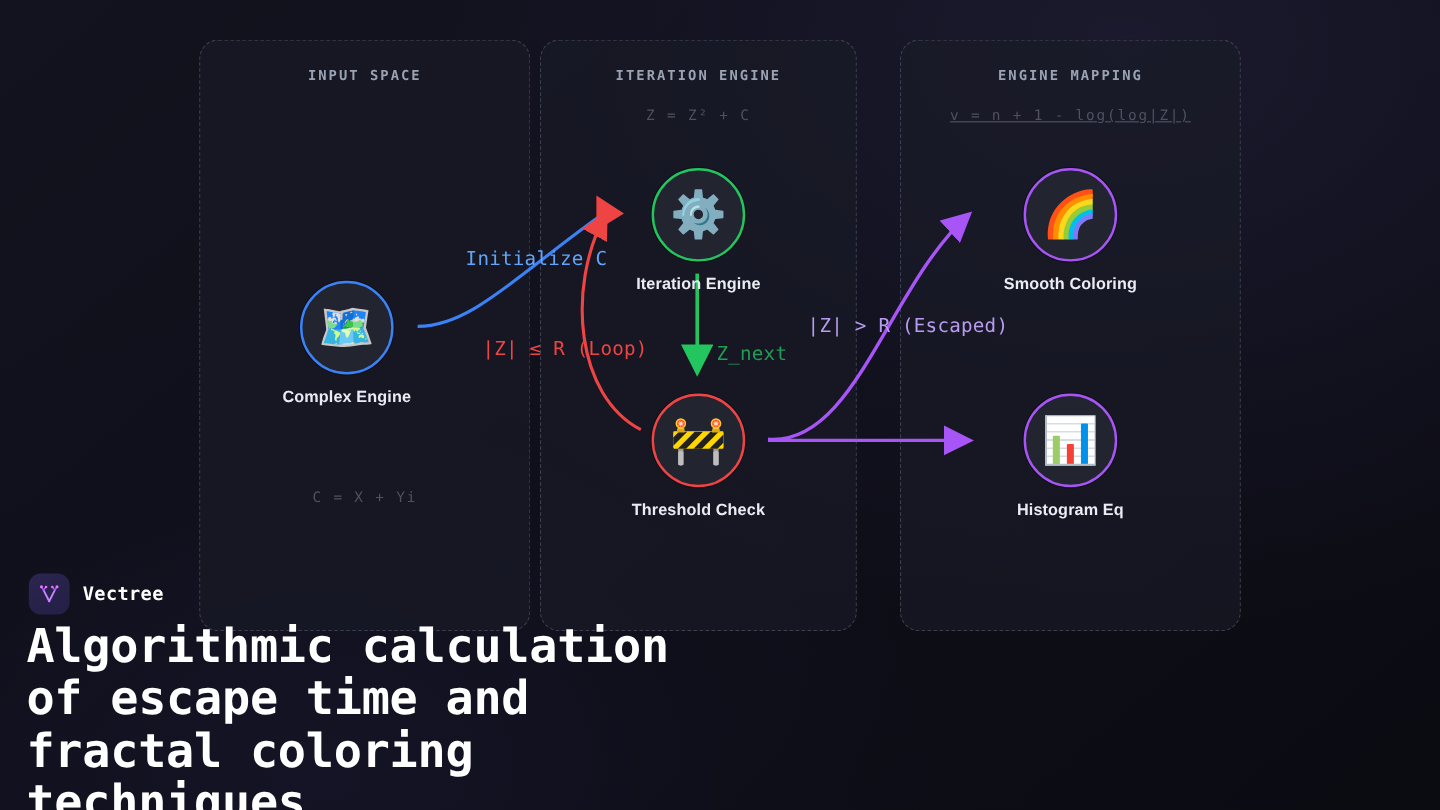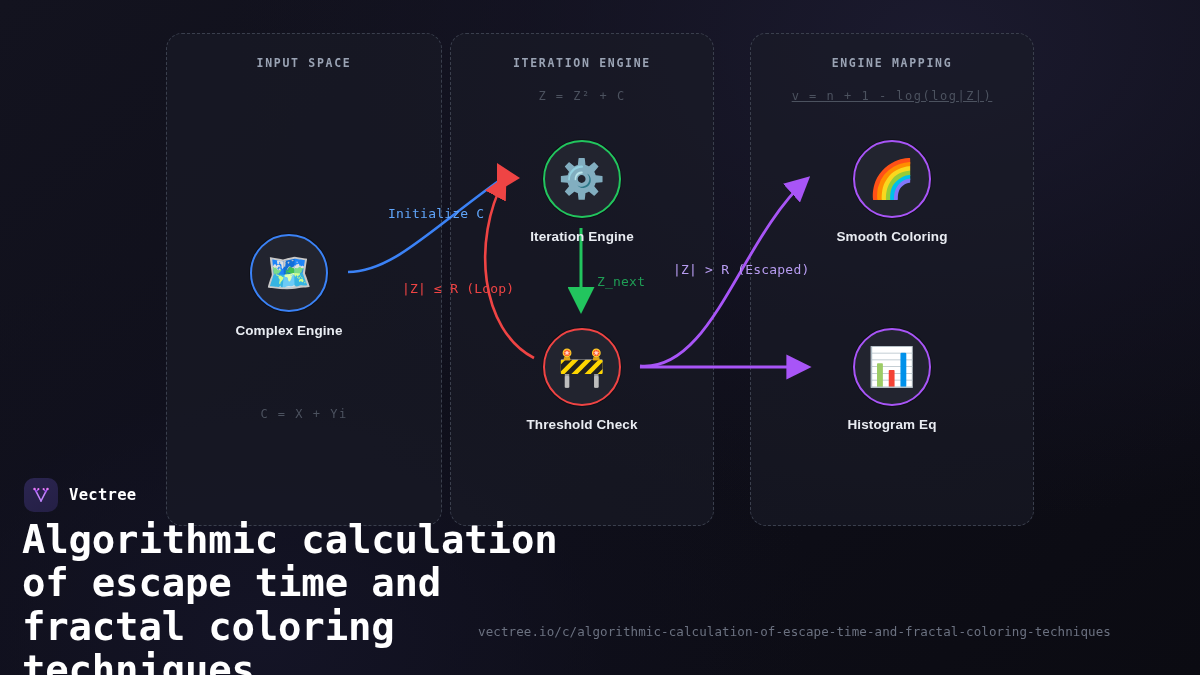--- a/index.html
+++ b/index.html
@@ -72,27 +72,27 @@
   #node-threshold      { left:512px; top:328px; }
   #node-smooth         { left:822px; top:140px; }
   #node-histogram      { left:822px; top:328px; }
 
   
   #edges { position:absolute; left:0; top:0; width:1200px; height:675px; }
 
   .edge-label {
     position:absolute;
     font-family:"DejaVu Sans Mono","Liberation Mono",monospace;
-    font-size:13px;
+    font-size:16px;
     letter-spacing:0.2px;
     white-space:nowrap;
   }
   #label-initialize { left:388px; top:206px; color:#60a5fa; }
   #label-loop       { left:402px; top:281px; color:#ef4444; }
-  #label-znext      { left:597px; top:274px; color:#22a martini; }
+  #label-znext      { left:597px; top:285px; color:#22a martini; }
   #label-znext      { color:#1f9d55; }
   #label-escaped    { left:673px; top:262px; color:#b79cf0; }
 
   
   #brand { position:absolute; left:24px; top:478px; display:flex; align-items:center; gap:11px; }
   #brand-logo {
     width:34px; height:34px; border-radius:10px;
     background:linear-gradient(145deg,#2b2550,#241f45);
     display:flex; align-items:center; justify-content:center;
   }
@@ -217,15 +217,14 @@
         <circle cx="7.4" cy="4.1" r="1.05" fill="#e879f9"></circle>
         <circle cx="16.5" cy="3.9" r="1.25" fill="#e879f9"></circle>
         <circle cx="12.6" cy="4.1" r="1.05" fill="#e879f9"></circle>
       </svg>
     </div>
     <div id="brand-name">Vectree</div>
   </div>
 
   <div id="headline">Algorithmic calculation of escape time and fractal coloring techniques</div>
 
-  <div id="footer-url">vectree.io/c/algorithmic-calculation-of-escape-time-and-fractal-coloring-techniques</div>
 
 </div>
 
 </body></html>

